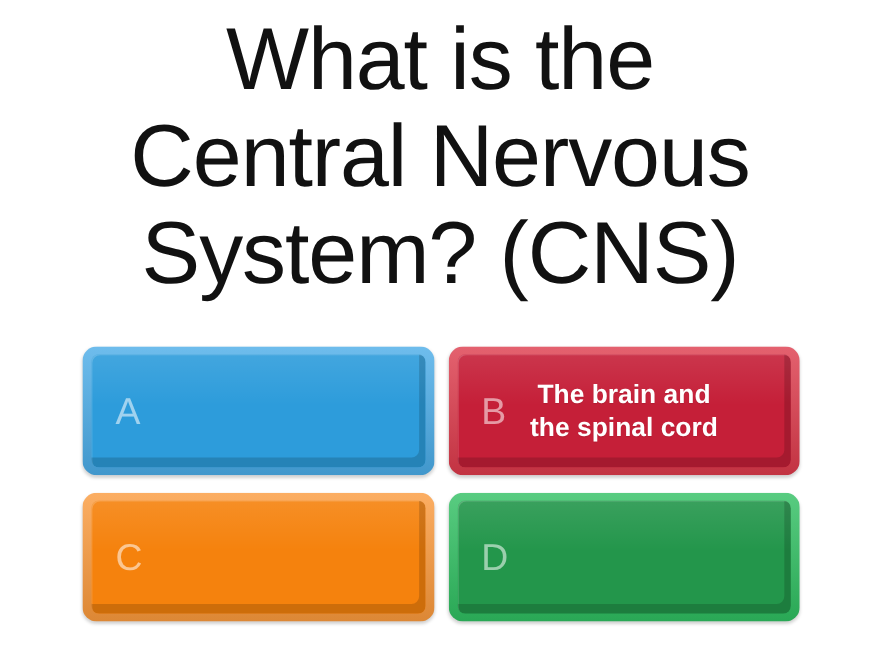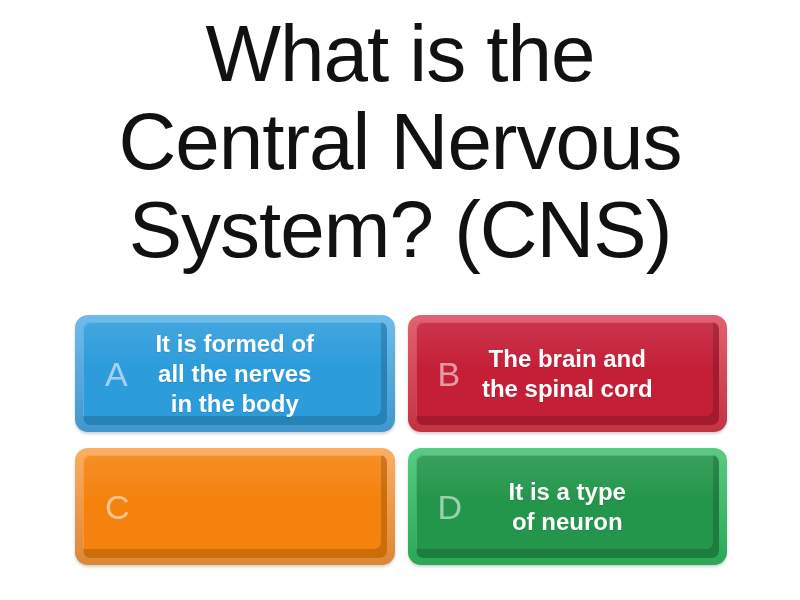--- a/index.html
+++ b/index.html
@@ -99,42 +99,37 @@
 
   <h1 class="question">What is the
 Central Nervous
 System? (CNS)</h1>
 
   <div class="answers">
 
     <button class="answer-btn" style="--outer: #4aace8; --inner: #2d9cdb;">
       <span class="answer-inner">
         <span class="answer-letter">A</span>
-        <span class="answer-text">It is formed of
-all the nerves
-in the body</span>
       </span>
     </button>
 
     <button class="answer-btn" style="--outer: #dd3a4b; --inner: #c51f38;">
       <span class="answer-inner">
         <span class="answer-letter">B</span>
         <span class="answer-text">The brain and
 the spinal cord</span>
       </span>
     </button>
 
     <button class="answer-btn" style="--outer: #fb9a3c; --inner: #f5820d;">
       <span class="answer-inner">
         <span class="answer-letter">C</span>
       </span>
     </button>
 
     <button class="answer-btn" style="--outer: #2fbf61; --inner: #23964b;">
       <span class="answer-inner">
         <span class="answer-letter">D</span>
-        <span class="answer-text">It is a type
-of neuron</span>
       </span>
     </button>
 
   </div>
 </div>
 
 </body></html>

